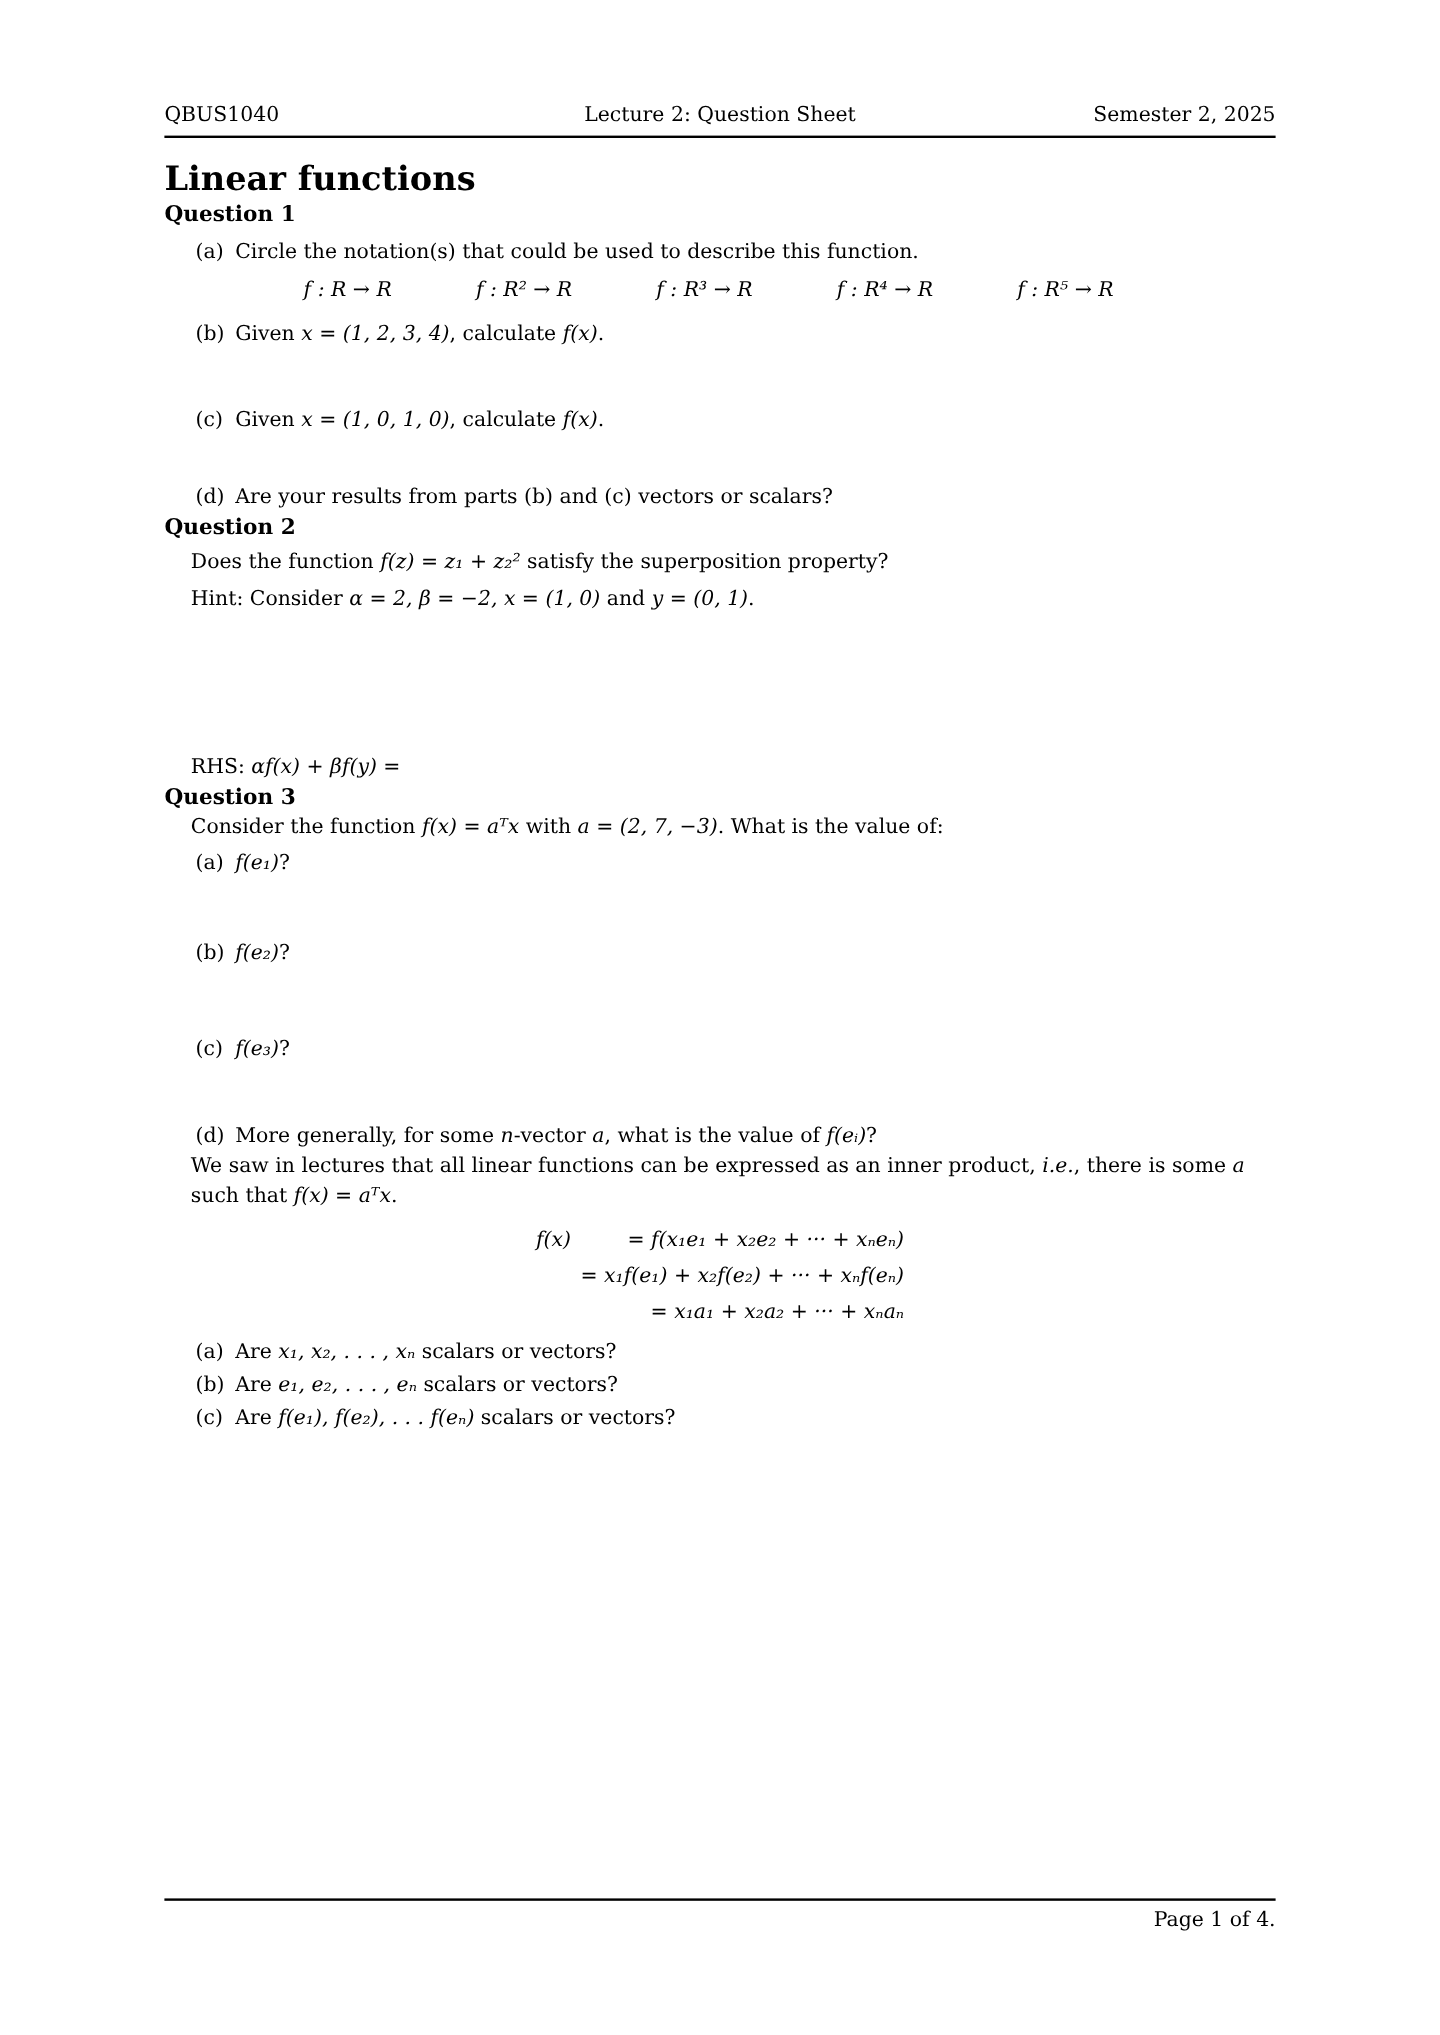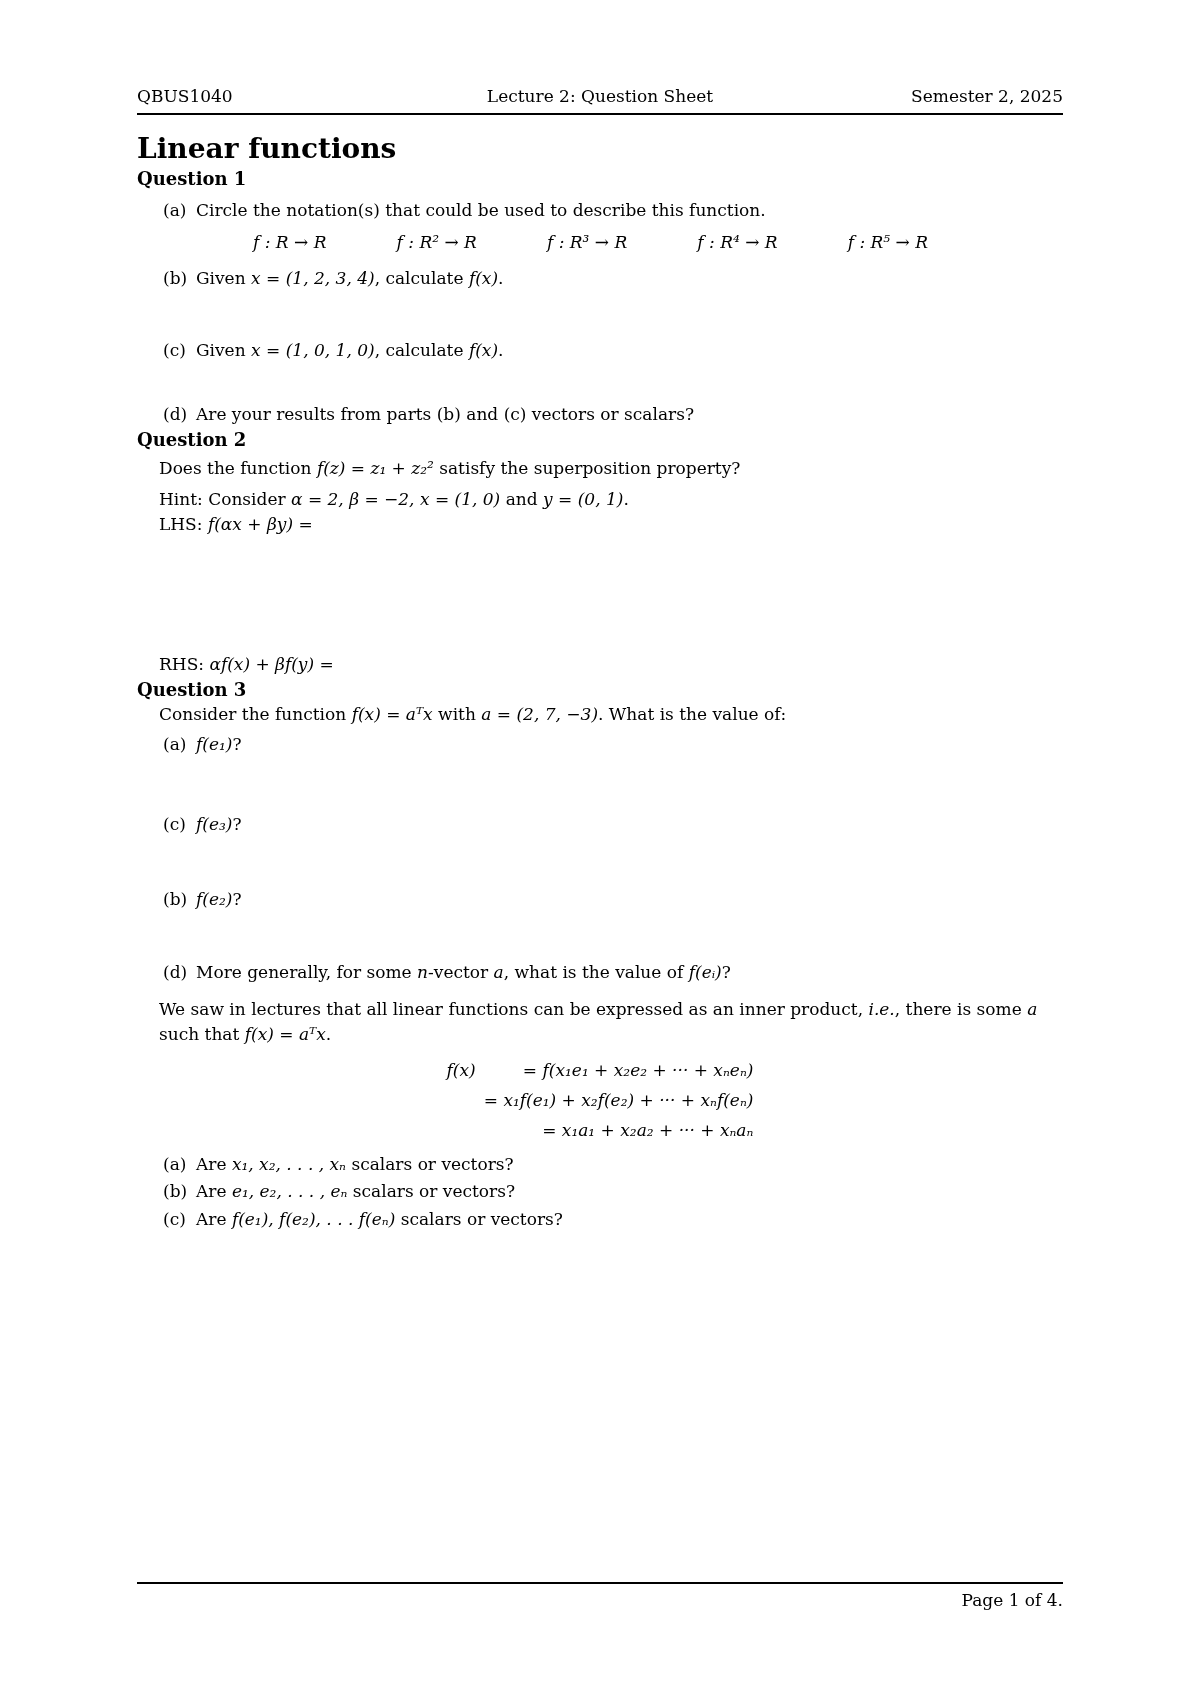--- a/index.html
+++ b/index.html
@@ -47,21 +47,21 @@
   .q2-rhs { margin-top: 115px; }
 
   .q3-head { margin-top: 100px; }
   .q3-intro { margin-top: 0; }
   .q3-a { margin-top: 5px; }
   .q3-b { margin-top: 50px; }
   .q3-c { margin-top: 55px; }
   .q3-d { margin-top: 48px; }
 
   .q4-head { margin-top: 37px; }
-  .q4-intro { margin-top: 12px; }
+  .q4-intro { margin-top: 0; }
   .eqblock { margin-top: 8px; display: flex; justify-content: center; }
   .eqgrid { display: grid; grid-template-columns: auto auto; column-gap: 8px; line-height: 30px; }
   .eqgrid .el { text-align: right; }
   .eqgrid .er { text-align: right; }
   .q4-a { margin-top: 7px; }
   .q4-b { margin-top: 2px; }
   .q4-c { margin-top: 3px; }
 
   .footer { position: absolute; left: 137px; right: 137px; top: 1578px; }
   .footer .pagenum { text-align: right; margin-top: 4px; }
@@ -90,28 +90,27 @@
       <span class="m">f : R⁴ → R</span>
       <span class="m">f : R⁵ → R</span>
     </div>
     <p class="item q1-b"><span class="lbl">(b)</span><span>Given </span><span class="m">x = (1, 2, 3, 4)</span><span>, calculate </span><span class="m">f(x)</span><span>.</span></p>
     <p class="item q1-c"><span class="lbl">(c)</span><span>Given </span><span class="m">x = (1, 0, 1, 0)</span><span>, calculate </span><span class="m">f(x)</span><span>.</span></p>
     <p class="item q1-d"><span class="lbl">(d)</span><span>Are your results from parts (b) and (c) vectors or scalars?</span></p>
 
     <h2 class="qhead q2-head">Question 2</h2>
     <p class="indent q2-intro"><span>Does the function </span><span class="m">f(z) = z₁ + z₂²</span><span> satisfy the superposition property?</span></p>
     <p class="indent q2-hint"><span>Hint: Consider </span><span class="m">α = 2, β = −2, x = (1, 0)</span><span> and </span><span class="m">y = (0, 1)</span><span>.</span></p>
-    <p class="indent q2-lhs"><span>LHS: </span><span class="m">f(αx + βy) =</span></p>
     <p class="indent q2-rhs"><span>RHS: </span><span class="m">αf(x) + βf(y) =</span></p>
 
     <h2 class="qhead q3-head">Question 3</h2>
     <p class="indent q3-intro"><span>Consider the function </span><span class="m">f(x) = aᵀx</span><span> with </span><span class="m">a = (2, 7, −3)</span><span>. What is the value of:</span></p>
     <p class="item q3-a"><span class="lbl">(a)</span><span class="m">f(e₁)</span><span>?</span></p>
+    <p class="item q3-b"><span class="lbl">(b)</span><span class="m">f(e₂)</span><span>?</span></p>
     <p class="item q3-c"><span class="lbl">(c)</span><span class="m">f(e₃)</span><span>?</span></p>
-    <p class="item q3-b"><span class="lbl">(b)</span><span class="m">f(e₂)</span><span>?</span></p>
     <p class="item q3-d"><span class="lbl">(d)</span><span>More generally, for some </span><span class="m">n</span><span>-vector </span><span class="m">a</span><span>, what is the value of </span><span class="m">f(eᵢ)</span><span>?</span></p>
 
     <p class="indent q4-intro"><span>We saw in lectures that all linear functions can be expressed as an inner product, </span><span class="ie">i.e.</span><span>, there is some </span><span class="m">a</span><span> such that </span><span class="m">f(x) = aᵀx</span><span>.</span></p>
 
     <div class="eqblock">
       <div class="eqgrid">
         <span class="el m">f(x)</span>
         <span class="er m">= f(x₁e₁ + x₂e₂ + ··· + xₙeₙ)</span>
         <span class="el m"></span>
         <span class="er m">= x₁f(e₁) + x₂f(e₂) + ··· + xₙf(eₙ)</span>

